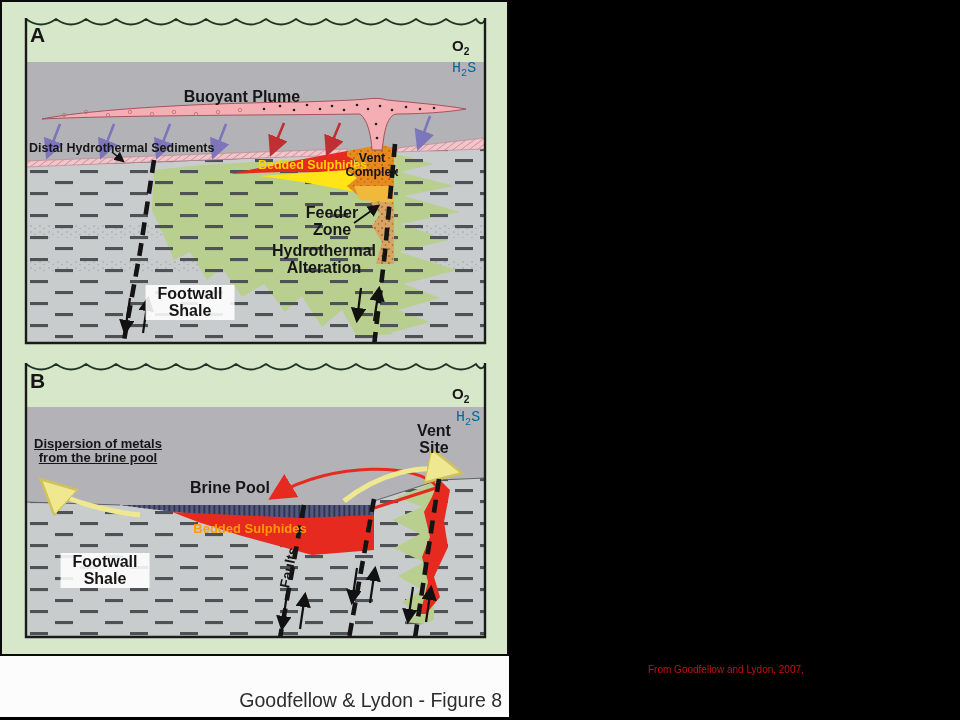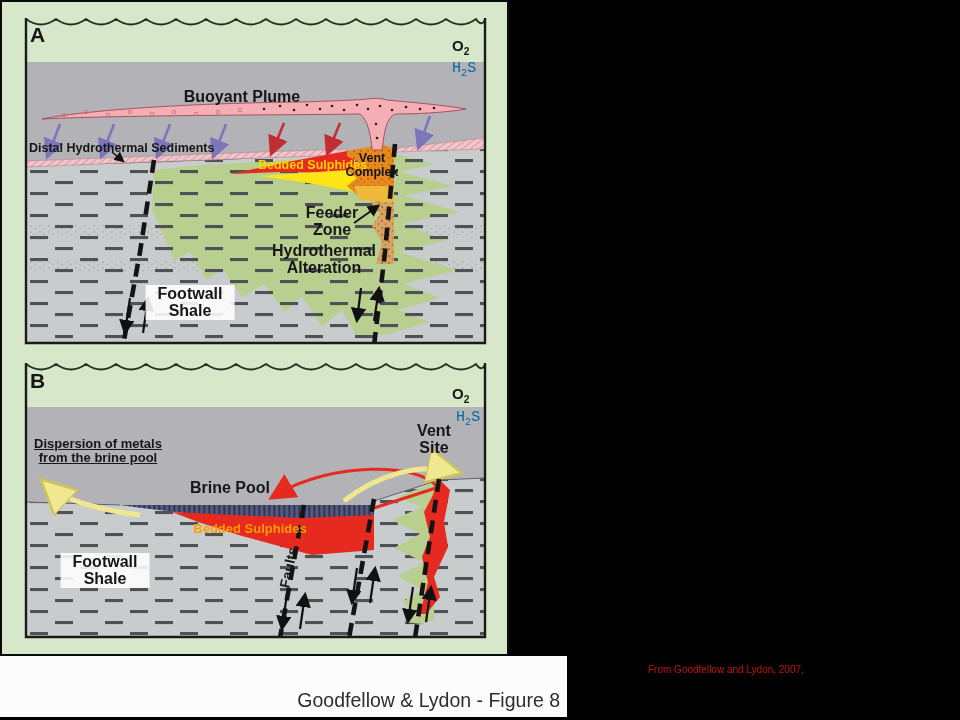--- a/index.html
+++ b/index.html
@@ -1,20 +1,20 @@
 <!DOCTYPE html>
 <html style="--panel_green: #d7e7c9; --water_gray: #b3b3b7; --shale_gray: #c9cccd; --alteration_green: #b9cf8f; --plume_pink: #f5aeb4; --sulphide_red: #e62a20; --sulphide_yellow: #ffe515; --vent_orange: #e78b20; --feeder_tan: #d8a465; --brine_navy: #555a7d; --arrow_purple: #7e76bb; --arrow_red: #c03032; --arrow_yellow: #f0e890; --label_yellow: #ffd300; --label_orange: #ff9d00; --citation_red: #c41212;"><head>
 <meta charset="utf-8">
 <style>
   html,body{margin:0;padding:0;background:#000;}
   #screen{position:relative;width:960px;height:720px;background:#000;overflow:hidden;
           font-family:"Liberation Sans",sans-serif;}
   .figure-panel{position:absolute;left:0;top:0;width:509px;height:656px;
                 background:var(--panel_green);border:2px solid #0a0a0a;box-sizing:border-box;}
-  .caption-strip{position:absolute;left:0;top:656px;width:567px;height:61px;background:#fcfcfc;}
+  .caption-strip{position:absolute;left:0;top:656px;width:509px;height:61px;background:#fcfcfc;}
   .caption-text{position:absolute;right:7px;top:33px;font-size:19.5px;color:#2e2e2e;
                 font-family:"Liberation Sans",sans-serif;}
   svg.diagram{position:absolute;left:0;top:0;}
   .lbl{position:absolute;color:#161616;font-weight:bold;text-align:center;
        transform:translateX(-50%);white-space:nowrap;line-height:1.08;
        font-family:"Liberation Sans",sans-serif;}
   .lbl.la{transform:none;text-align:left;}
   .panel-letter{font-size:21px;}
   .chem{font-size:15px;}
   .chem sub{font-size:0.68em;}

